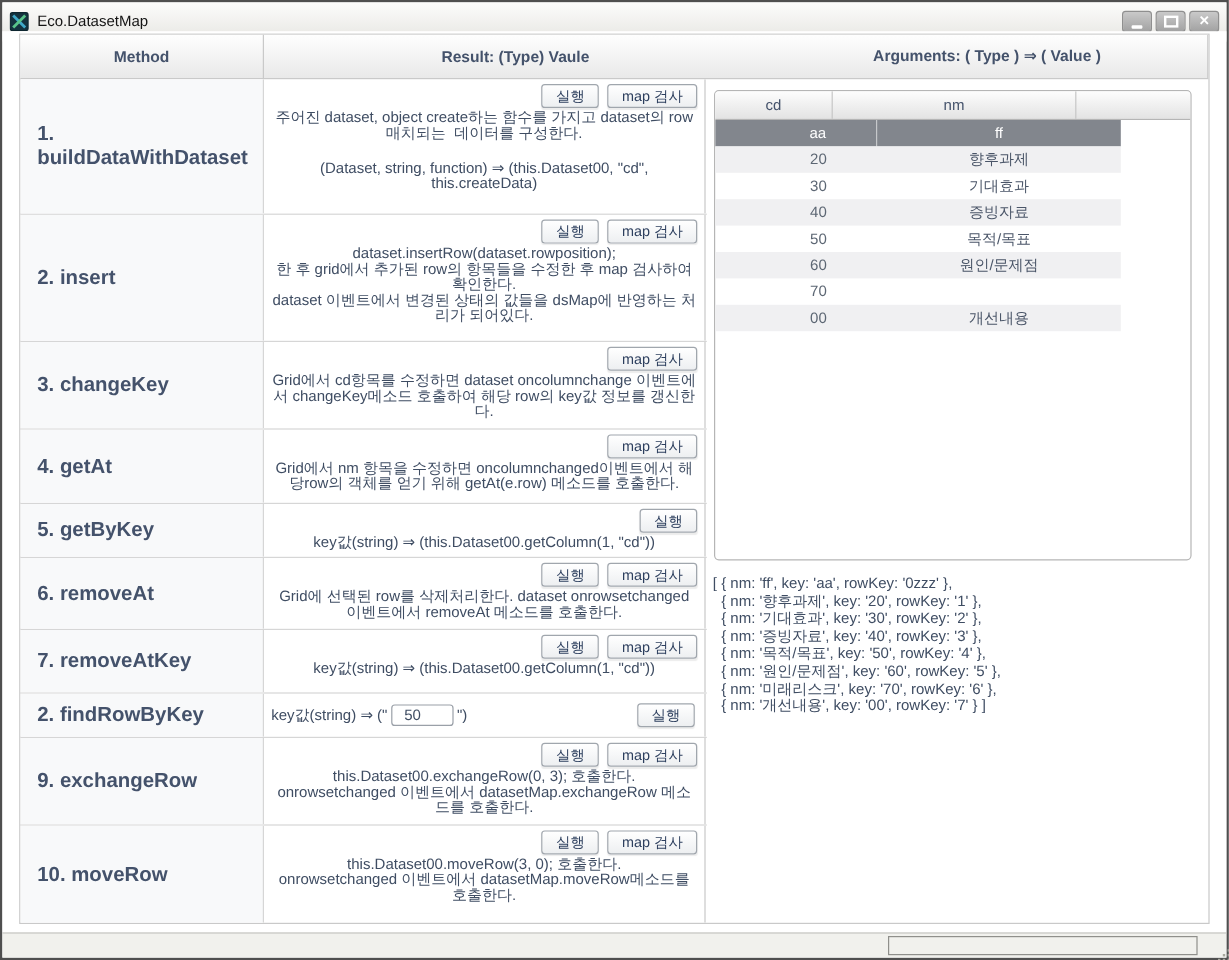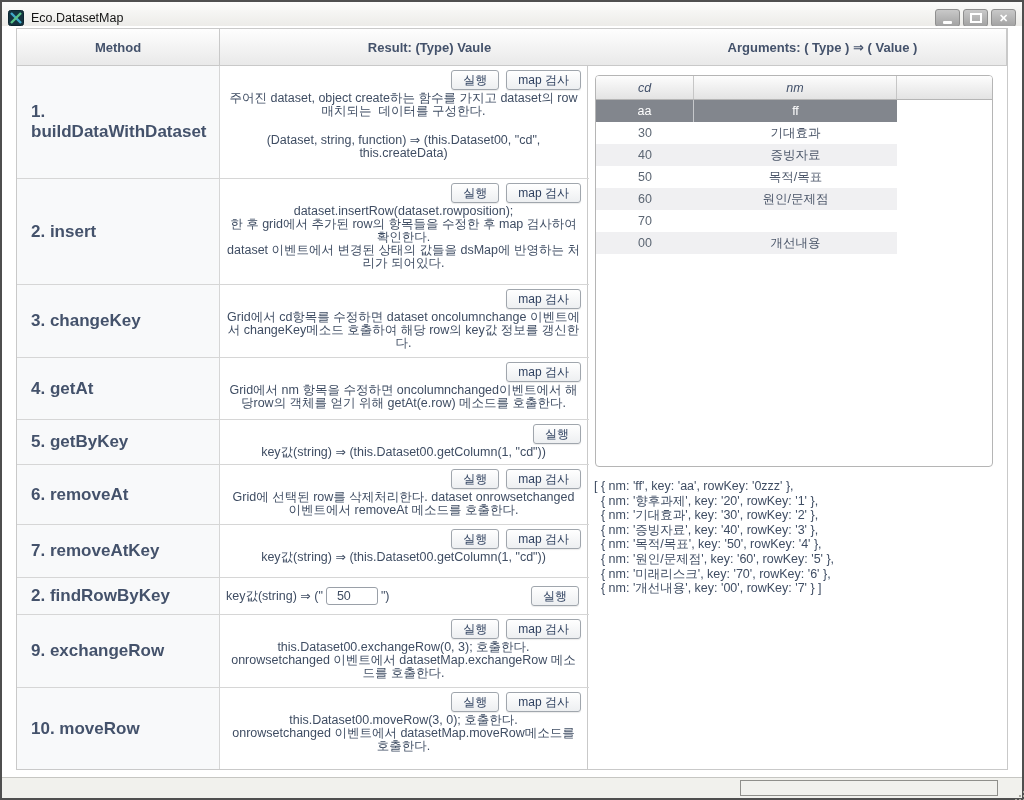--- a/index.html
+++ b/index.html
@@ -46,25 +46,25 @@
   .args-inline{display:flex;align-items:center;gap:3px;}
   .key-input{width:52px;height:18px;border:1px solid #9aa0a8;border-radius:3px;
     font-size:12.5px;color:#3f4d63;padding:0 0 0 10px;box-sizing:border-box;
     font-family:inherit;background:#fff;}
   .btn-right{margin-left:auto;margin-right:2px;}
   
   .result-cell{flex:1;position:relative;box-sizing:border-box;}
   .grid-box{margin:9px 14px 0 6px;height:390px;border:1px solid #b5b5b5;border-radius:4px;
     overflow:hidden;background:#fff;}
   .grid-header{display:flex;height:23px;background:linear-gradient(#fdfdfd,#e3e3e3);
-    border-bottom:1px solid #b5b5b5;font-size:12.5px;color:#44526b;font-style:italic;}
+    border-bottom:1px solid #b5b5b5;font-size:12.5px;color:#44526b;}
   .gh{display:flex;align-items:center;justify-content:center;box-sizing:border-box;}
   .gh-cd{width:98px;border-right:1px solid #c6c6c6;}
   .gh-nm{width:203px;border-right:1px solid #c6c6c6;}
-  .grid-row{display:flex;height:22px;font-size:12.5px;width:301px;}
+  .grid-row{display:flex;height:22px;font-size:12.5px;width:301px;padding-left:37px;}
   .gr{display:flex;align-items:center;justify-content:center;box-sizing:border-box;}
   .gr-cd{width:98px;color:#5c6673;}
   .gr-nm{width:203px;color:#4a5568;}
   .grid-row.selected{background:#82868d;}
   .grid-row.selected .gr{color:#fff;}
   .grid-row.selected .gr-cd{border-right:1px solid rgba(255,255,255,.55);}
   .grid-row.alt{background:#f0f0f2;}
   .output-pre{margin:12px 0 0 5px;font-size:12.5px;line-height:14.6px;color:#3f4d63;
     white-space:pre;font-family:"Liberation Sans","DejaVu Sans",sans-serif;}
   
@@ -229,20 +229,24 @@
         <div class="result-cell">
           <div class="grid-box">
             <div class="grid-header">
               <div class="gh gh-cd">cd</div>
               <div class="gh gh-nm">nm</div>
             </div>
             <div class="grid-row selected">
               <div class="gr gr-cd">aa</div>
               <div class="gr gr-nm">ff</div>
             </div>
+            <div class="grid-row alt">
+              <div class="gr gr-cd">20</div>
+              <div class="gr gr-nm">향후과제</div>
+            </div>
             <div class="grid-row">
               <div class="gr gr-cd">30</div>
               <div class="gr gr-nm">기대효과</div>
             </div>
             <div class="grid-row alt">
               <div class="gr gr-cd">40</div>
               <div class="gr gr-nm">증빙자료</div>
             </div>
             <div class="grid-row">
               <div class="gr gr-cd">50</div>

